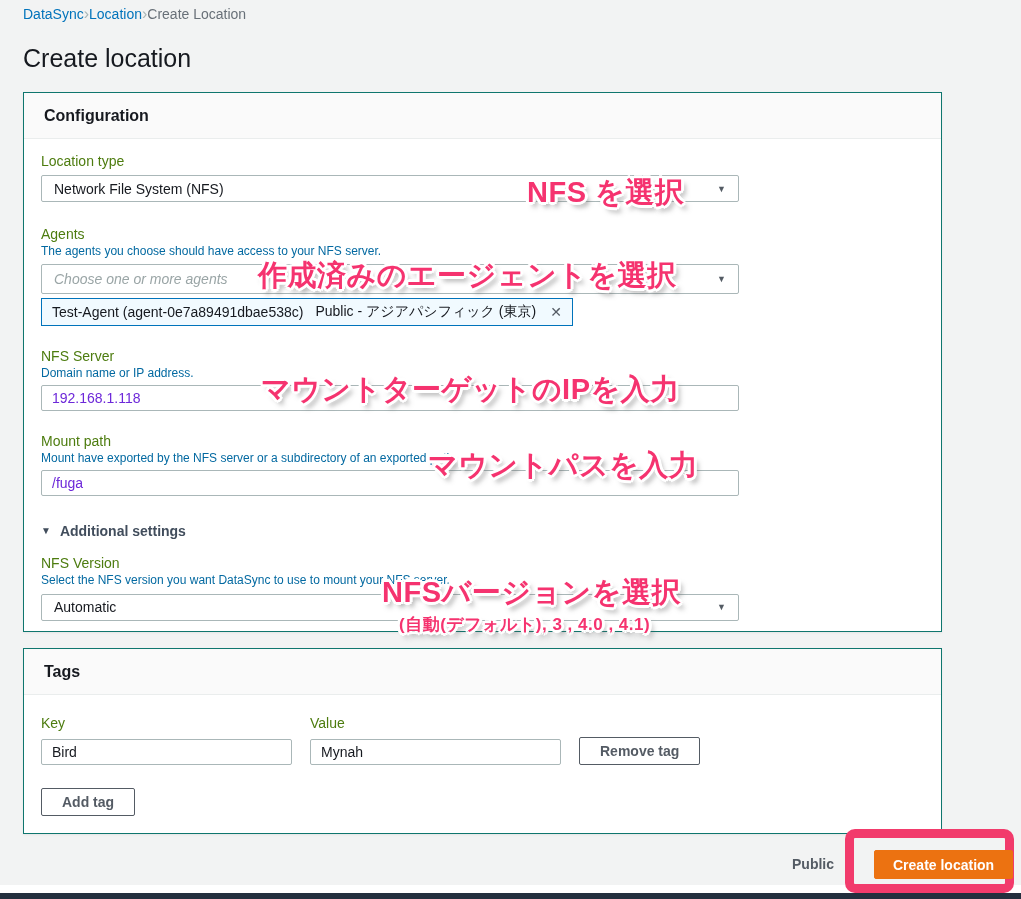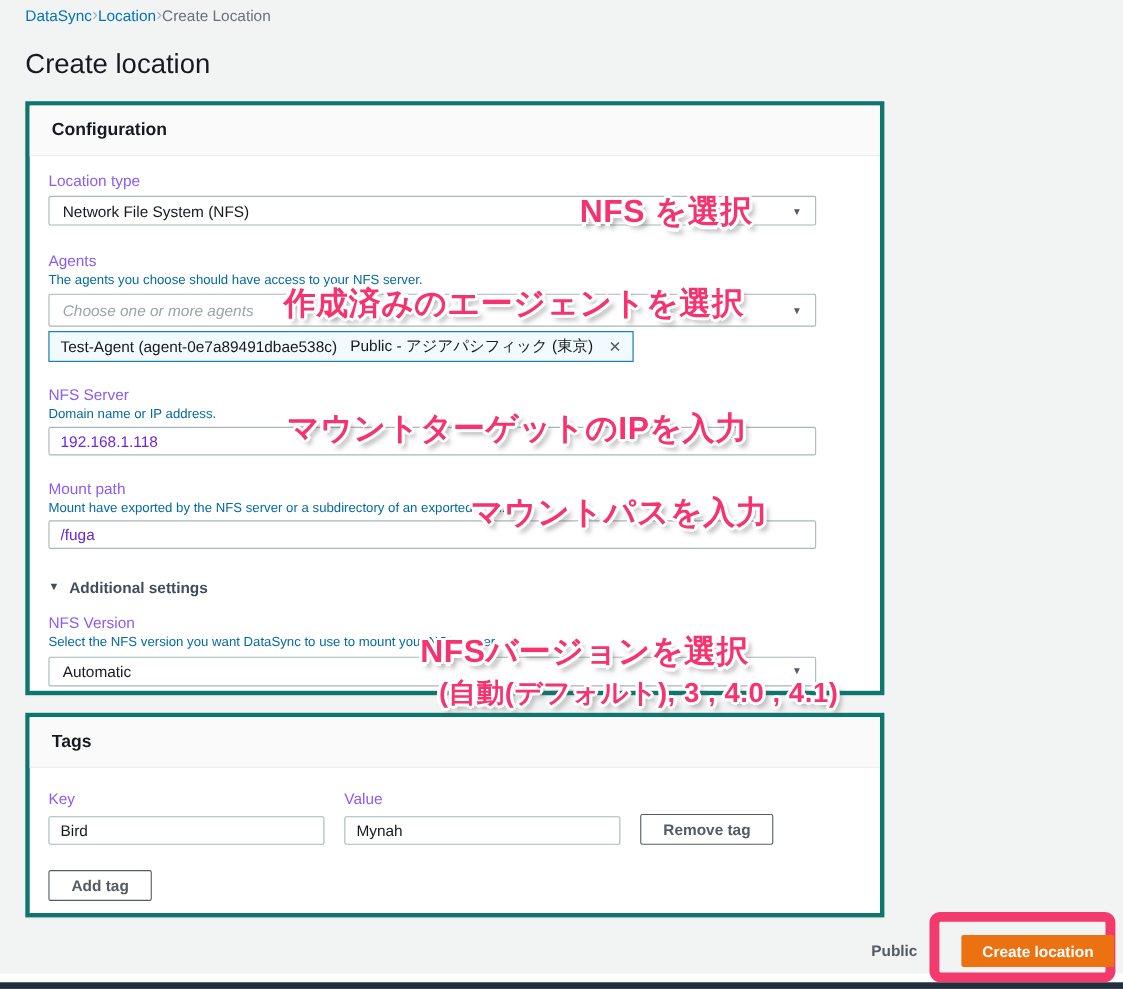--- a/index.html
+++ b/index.html
@@ -27,37 +27,37 @@
   .crumb-sep { color: #aab7b8; font-size: 16px; line-height: 1; }
 
   
   .page-title {
     position: absolute; left: 23px; top: 44px;
     font-size: 25px; font-weight: 500; color: #16191f;
   }
 
   
   .card {
-    position: absolute; left: 23px; width: 781px;
+    position: absolute; left: 23px; width: 919px;
     background: #ffffff;
-    border: 4px solid #0f766e;
+    border: 1px solid #0f766e;
     box-shadow: 0 1px 2px rgba(0,0,0,0.06);
   }
   .card-config { top: 92px; height: 540px; }
   .card-tags  { top: 648px; height: 186px; }
   .card-header {
     height: 46px; background: #fafafa;
     border-bottom: 1px solid #eaeded;
     display: flex; align-items: center; padding: 0 20px;
   }
   .card-header-title { font-size: 16px; font-weight: 700; color: #16191f; }
   .card-body { padding: 14px 20px 0 17px; }
 
   
-  .field-label { font-size: 14px; color: #8b5cf6; display: block; }
+  .field-label { font-size: 14px; color: #4d7c0f; display: block; }
   .field-desc  { font-size: 12px; color: #0369a1; margin-top: 2px; }
   .select-box {
     margin-top: 6px;
     width: 698px; height: 27px;
     border: 1px solid #aab7b8; border-radius: 2px;
     background: #fff;
     display: flex; align-items: center; justify-content: space-between;
     padding: 0 12px; font-size: 14px; color: #16191f;
     cursor: pointer;
   }
@@ -147,21 +147,21 @@
     white-space: nowrap;
     z-index: 5;
     letter-spacing: 0.5px;
     text-shadow:
       -2px -2px 0 #fff, 2px -2px 0 #fff, -2px 2px 0 #fff, 2px 2px 0 #fff,
       -3px 0 0 #fff, 3px 0 0 #fff, 0 -3px 0 #fff, 0 3px 0 #fff,
       4px 5px 5px rgba(90,90,90,0.55);
     pointer-events: none;
   }
   .annot-lg { font-size: 29px; }
-  .annot-md { font-size: 25px; }
+  .annot-md { font-size: 17px; }
   .an-loctype  { left: 527px; top: 173px; }
   .an-agents   { left: 258px; top: 256px; }
   .an-server   { left: 261px; top: 370px; }
   .an-mount    { left: 428px; top: 446px; }
   .an-version  { left: 382px; top: 573px; }
   .an-options  { left: 399px; top: 613px; }
 </style>
 </head>
 <body>
 

